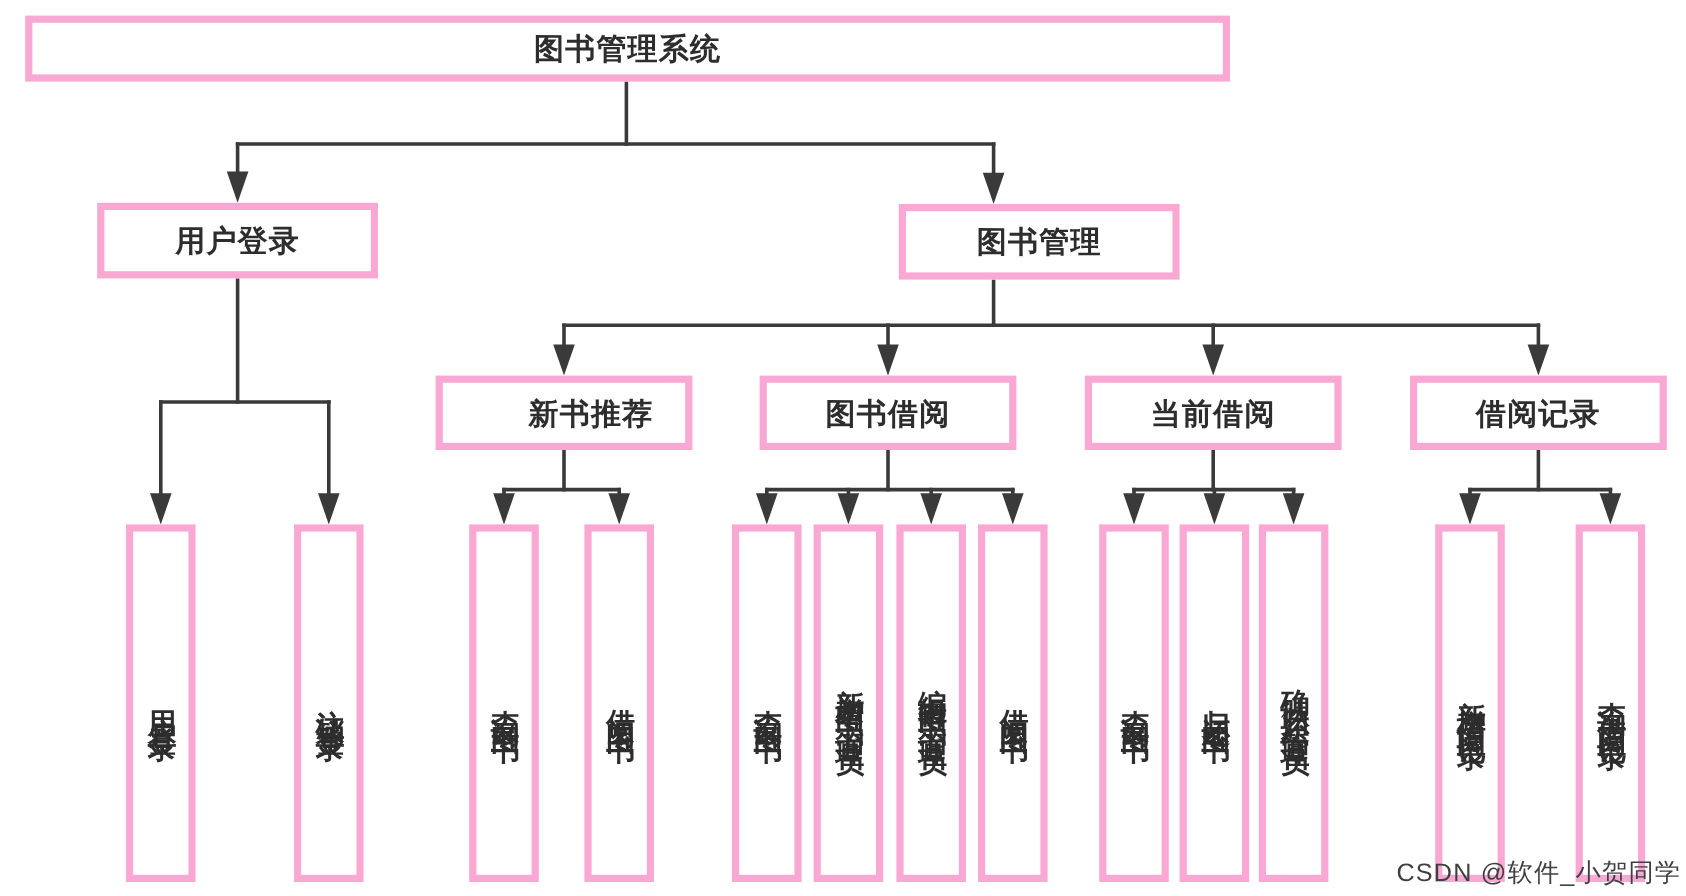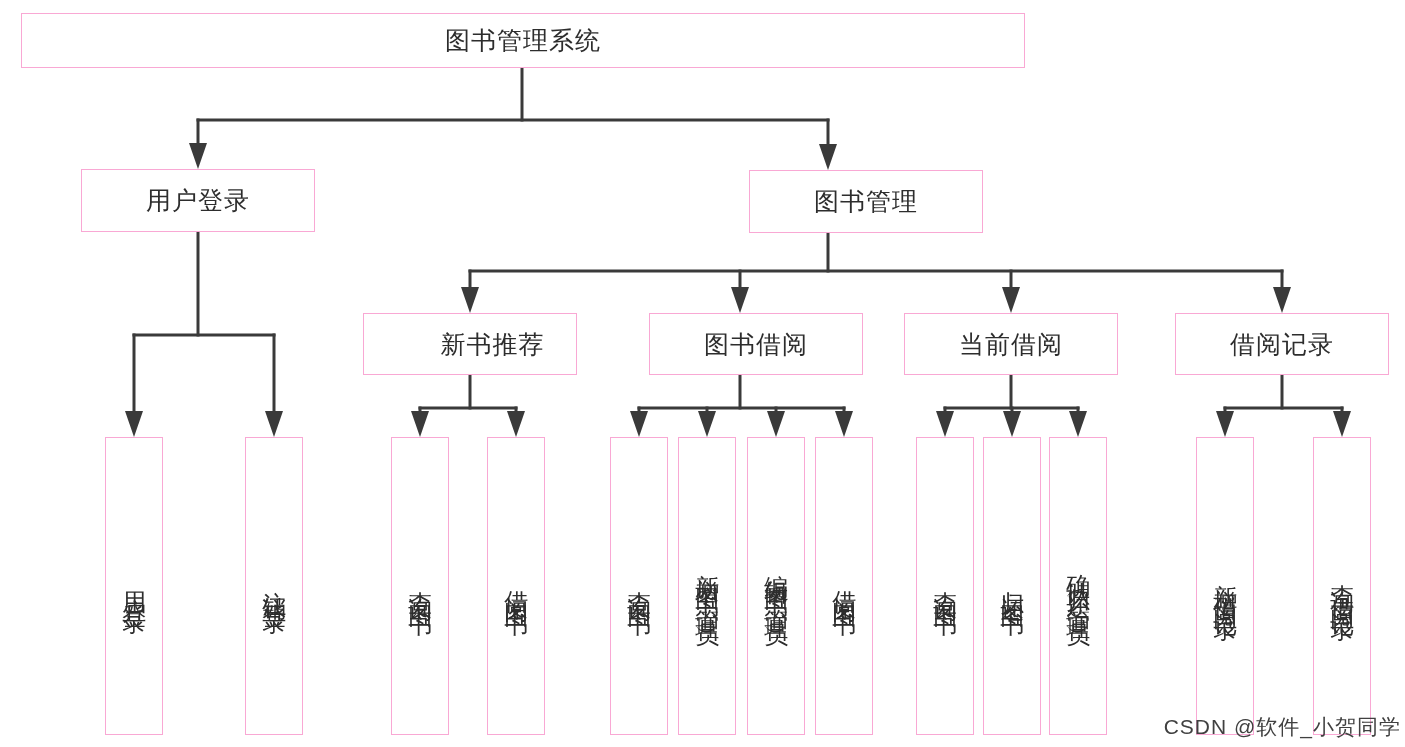--- a/index.html
+++ b/index.html
@@ -10,27 +10,28 @@
     background: #ffffff;
     font-family: "Liberation Sans", sans-serif;
     overflow: hidden;
   }
   svg.wires { position: absolute; left: 0; top: 0; z-index: 0; }
   .wires line { stroke: #3a3a3a; stroke-width: 3; stroke-linecap: square; }
   .wires polygon { fill: #3a3a3a; }
   .box {
     position: absolute;
     box-sizing: border-box;
-    border: 1px solid #f9a8d4;
+    border: 6px solid #f9a8d4;
     background: #ffffff;
     display: flex;
     align-items: center;
     justify-content: center;
     color: #2d2d2d;
     z-index: 1;
+    font-weight: bold;
   }
   .hbox { font-size: 25px; letter-spacing: 1px; }
   .vbox {
     writing-mode: vertical-rl;
     text-orientation: mixed;
     font-size: 24px;
     letter-spacing: 7px;
     line-height: 1.1;
   }
   .watermark {
@@ -124,21 +125,21 @@
       <polygon points="1333,411 1351,411 1342,437"></polygon>
     </g>
   </svg>
 
   <div class="box hbox" style="left:21px; top:13px; width:1004px; height:55px;">图书管理系统</div>
 
   <div class="box hbox" style="left:81px; top:169px; width:234px; height:63px;">用户登录</div>
   <div class="box hbox" style="left:711px; top:170px; width:234px; height:63px;margin-left:38px;">图书管理</div>
 
   <div class="box hbox" style="left:363px; top:313px; width:214px; height:62px;padding-left:45px;">新书推荐</div>
-  <div class="box hbox" style="left:633px; top:313px; width:214px; height:62px;margin-left:16px;">图书借阅</div>
+  <div class="box hbox" style="left:633px; top:313px; width:214px; height:62px;">图书借阅</div>
   <div class="box hbox" style="left:1175px; top:313px; width:214px; height:62px;">借阅记录</div>
   <div class="box hbox" style="left:904px; top:313px; width:214px; height:62px;">当前借阅</div>
 
   <div class="box vbox" style="left:105px; top:437px; width:58px; height:298px;">用户登录</div>
   <div class="box vbox" style="left:245px; top:437px; width:58px; height:298px;">注销登录</div>
 
   <div class="box vbox" style="left:391px; top:437px; width:58px; height:298px;">查询图书</div>
   <div class="box vbox" style="left:487px; top:437px; width:58px; height:298px;">借阅图书</div>
 
   <div class="box vbox" style="left:610px; top:437px; width:58px; height:298px;">查询图书</div>

